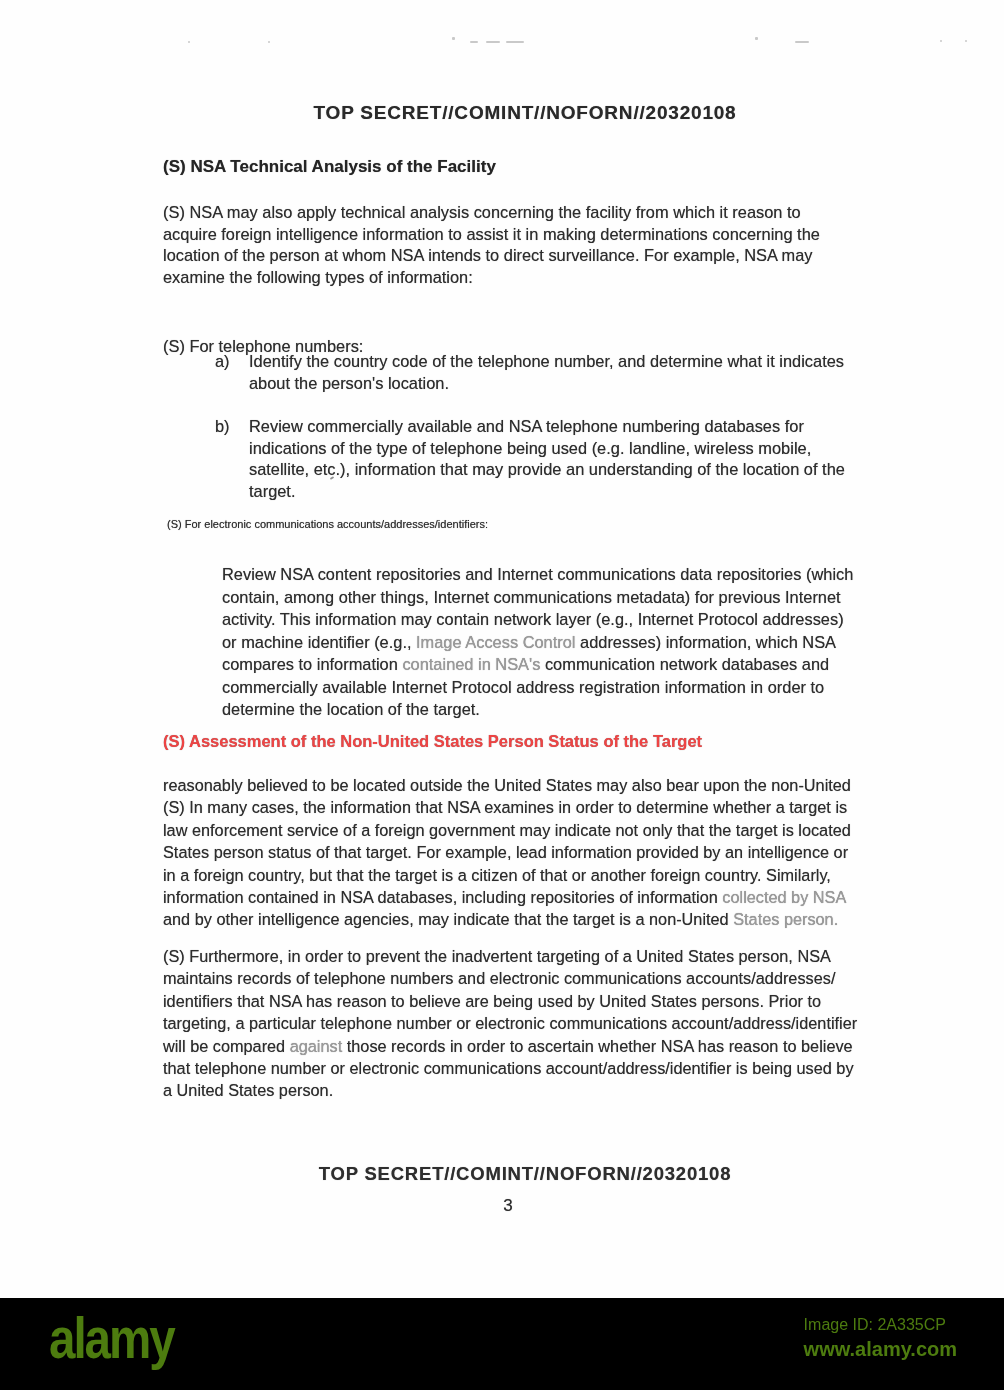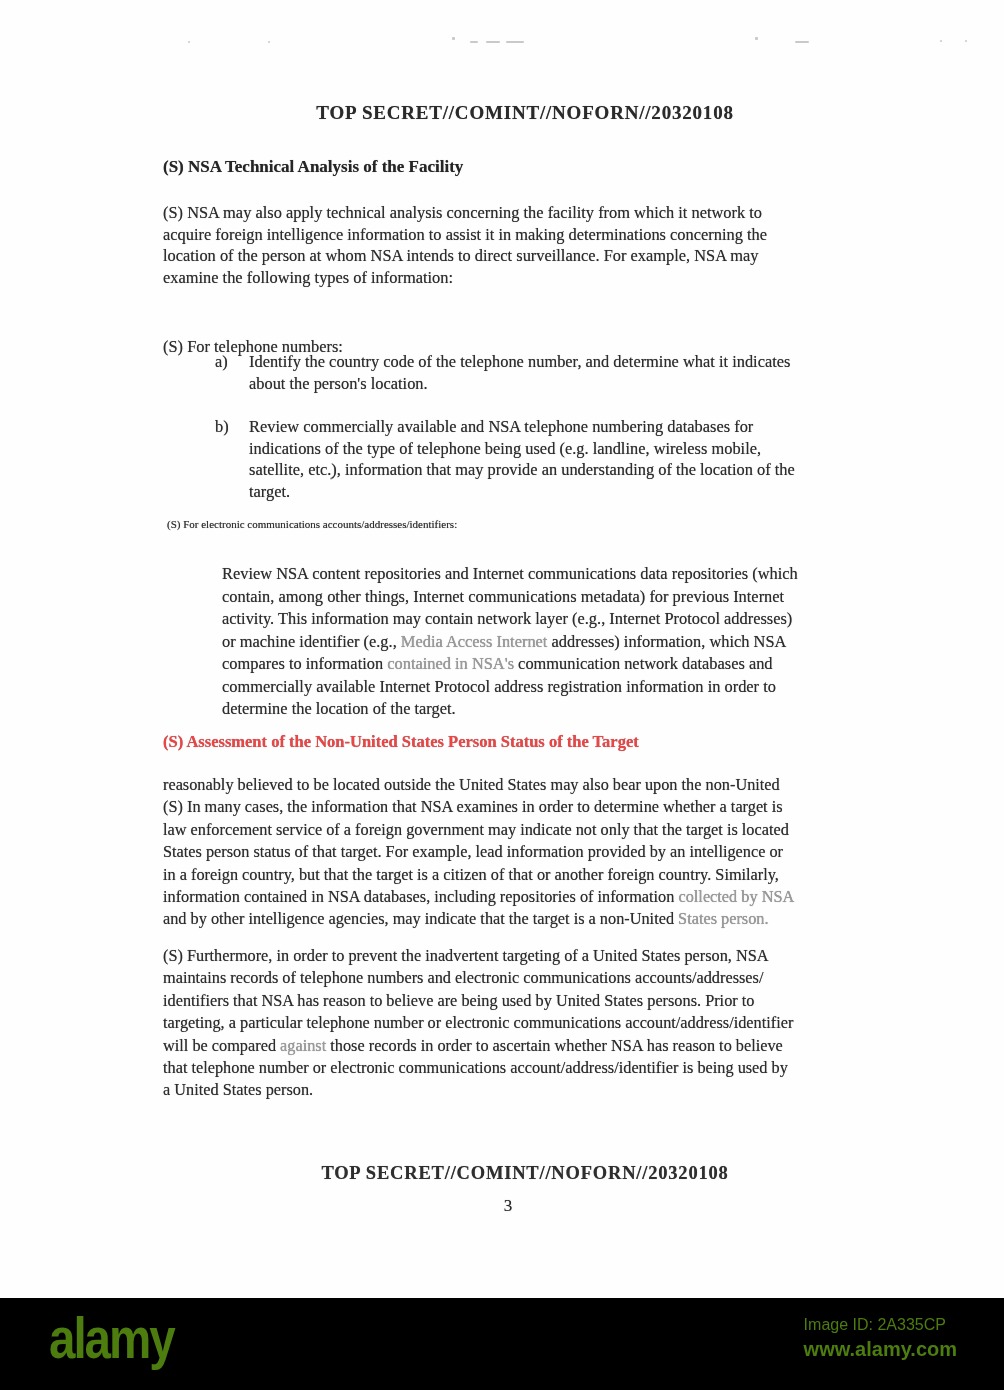--- a/index.html
+++ b/index.html
@@ -2,21 +2,21 @@
 <html><head>
 <meta charset="utf-8">
 <style>
   * { margin:0; padding:0; box-sizing:border-box; }
   html,body { width:1004px; height:1390px; background:#ffffff; overflow:hidden; }
   body { position:relative; }
 
   .scan-page {
     position:absolute; left:0; top:0; width:1004px; height:1298px;
     background:#fefefe;
-    font-family:Liberation Serif, serif;
+    font-family:Liberation Sans, sans-serif;
     color:#2d2d2d;
   }
   .blk { position:absolute; }
   .line { white-space:nowrap; }
   .smudge { text-shadow:0 0 0.7px rgba(45,45,45,0.65); filter:blur(0.22px); }
 
   .b-header {
     left:46px; width:958px; top:102px; text-align:center;
     font-weight:bold; font-size:19px; letter-spacing:0.8px; color:#2a2a2a;
   }
@@ -85,21 +85,21 @@
       <div class="noise n9"></div>
     <div class="noise n10"></div>
       <div class="noise n11"></div>
   </div>
 
   <div class="blk b-header smudge">TOP SECRET//COMINT//NOFORN//20320108</div>
 
   <div class="blk b-h1 smudge">(S) NSA Technical Analysis of the Facility</div>
 
   <div class="blk b-p1 smudge">
-      <div class="line">(S) NSA may also apply technical analysis concerning the facility from which it network to</div>
+      <div class="line">(S) NSA may also apply technical analysis concerning the facility from which it reason to</div>
       <div class="line">acquire foreign intelligence information to assist it in making determinations concerning the</div>
       <div class="line">location of the person at whom NSA intends to direct surveillance.  For example, NSA may</div>
       <div class="line">examine the following types of information:</div>
     </div>
 
   <div class="blk b-p2 smudge">(S) For telephone numbers:</div>
 
   <div class="blk b-list b-list-a smudge">
     <span class="marker">a)</span>
     <div>
@@ -117,21 +117,21 @@
         <div class="line">target.</div>
       </div>
   </div>
 
   <div class="blk b-p3 smudge">(S) For electronic communications accounts/addresses/identifiers:</div>
 
   <div class="blk b-review smudge">
       <div class="line">Review NSA content repositories and Internet communications data repositories (which</div>
       <div class="line">contain, among other things, Internet communications metadata) for previous Internet</div>
       <div class="line">activity.  This information may contain network layer (e.g., Internet Protocol addresses)</div>
-      <div class="line"><span>or machine identifier (e.g., </span><span class="light">Media Access Internet</span><span> addresses) information, which NSA</span></div>
+      <div class="line"><span>or machine identifier (e.g., </span><span class="light">Image Access Control</span><span> addresses) information, which NSA</span></div>
       <div class="line"><span>compares to information </span><span class="light">contained in NSA's</span><span> communication network databases and</span></div>
       <div class="line">commercially available Internet Protocol address registration information in order to</div>
       <div class="line">determine the location of the target.</div>
     </div>
 
   <div class="blk b-h2 smudge">(S)  Assessment of the Non-United States Person Status of the Target</div>
 
   <div class="blk b-p5 smudge">
       <div class="line">reasonably believed to be located outside the United States may also bear upon the non-United</div>
       <div class="line">(S) In many cases, the information that NSA examines in order to determine whether a target is</div>

